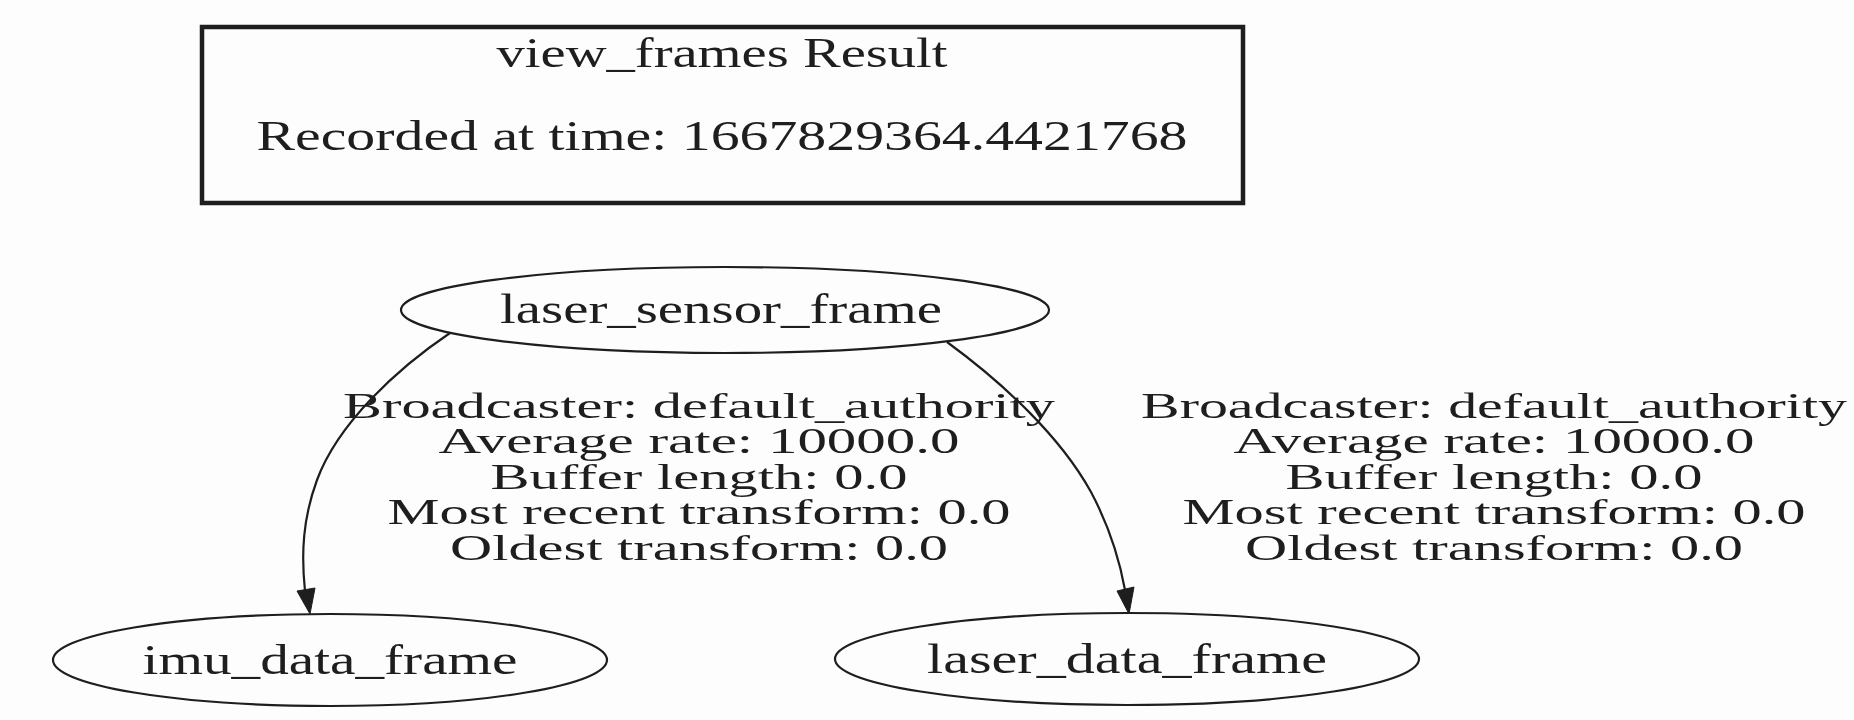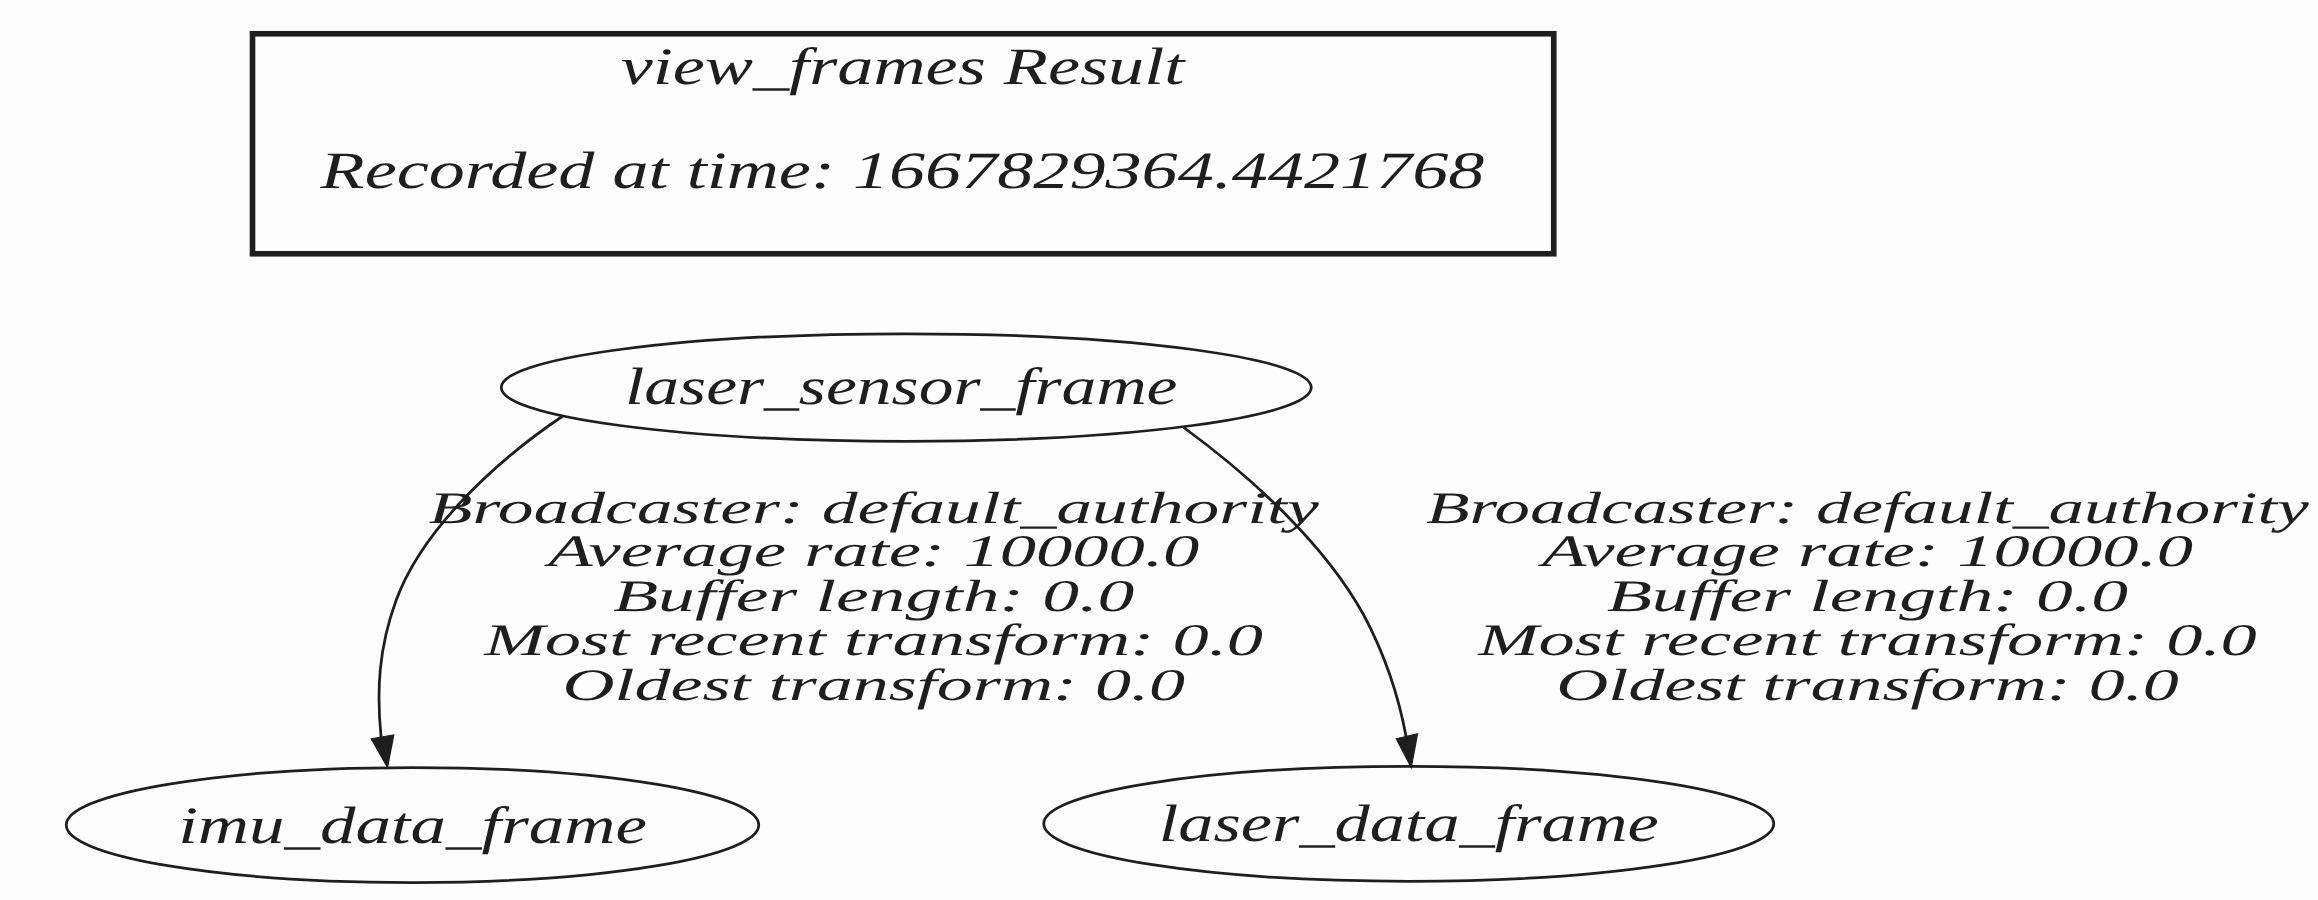--- a/index.html
+++ b/index.html
@@ -8,21 +8,20 @@
     background: var(--background, #fdfdfd);
     width: 1854px;
     height: 720px;
     overflow: hidden;
   }
   .canvas {
     position: relative;
     width: 1854px;
     height: 720px;
     background: var(--background, #fdfdfd);
-    font-style: italic;
   }
   svg text {
     font-family: "Liberation Serif", "DejaVu Serif", serif;
     fill: var(--text, #1e1e1e);
   }
   .shape {
     fill: none;
     stroke: var(--stroke, #1e1e1e);
   }
   .node-outline { stroke-width: 2.2; }

